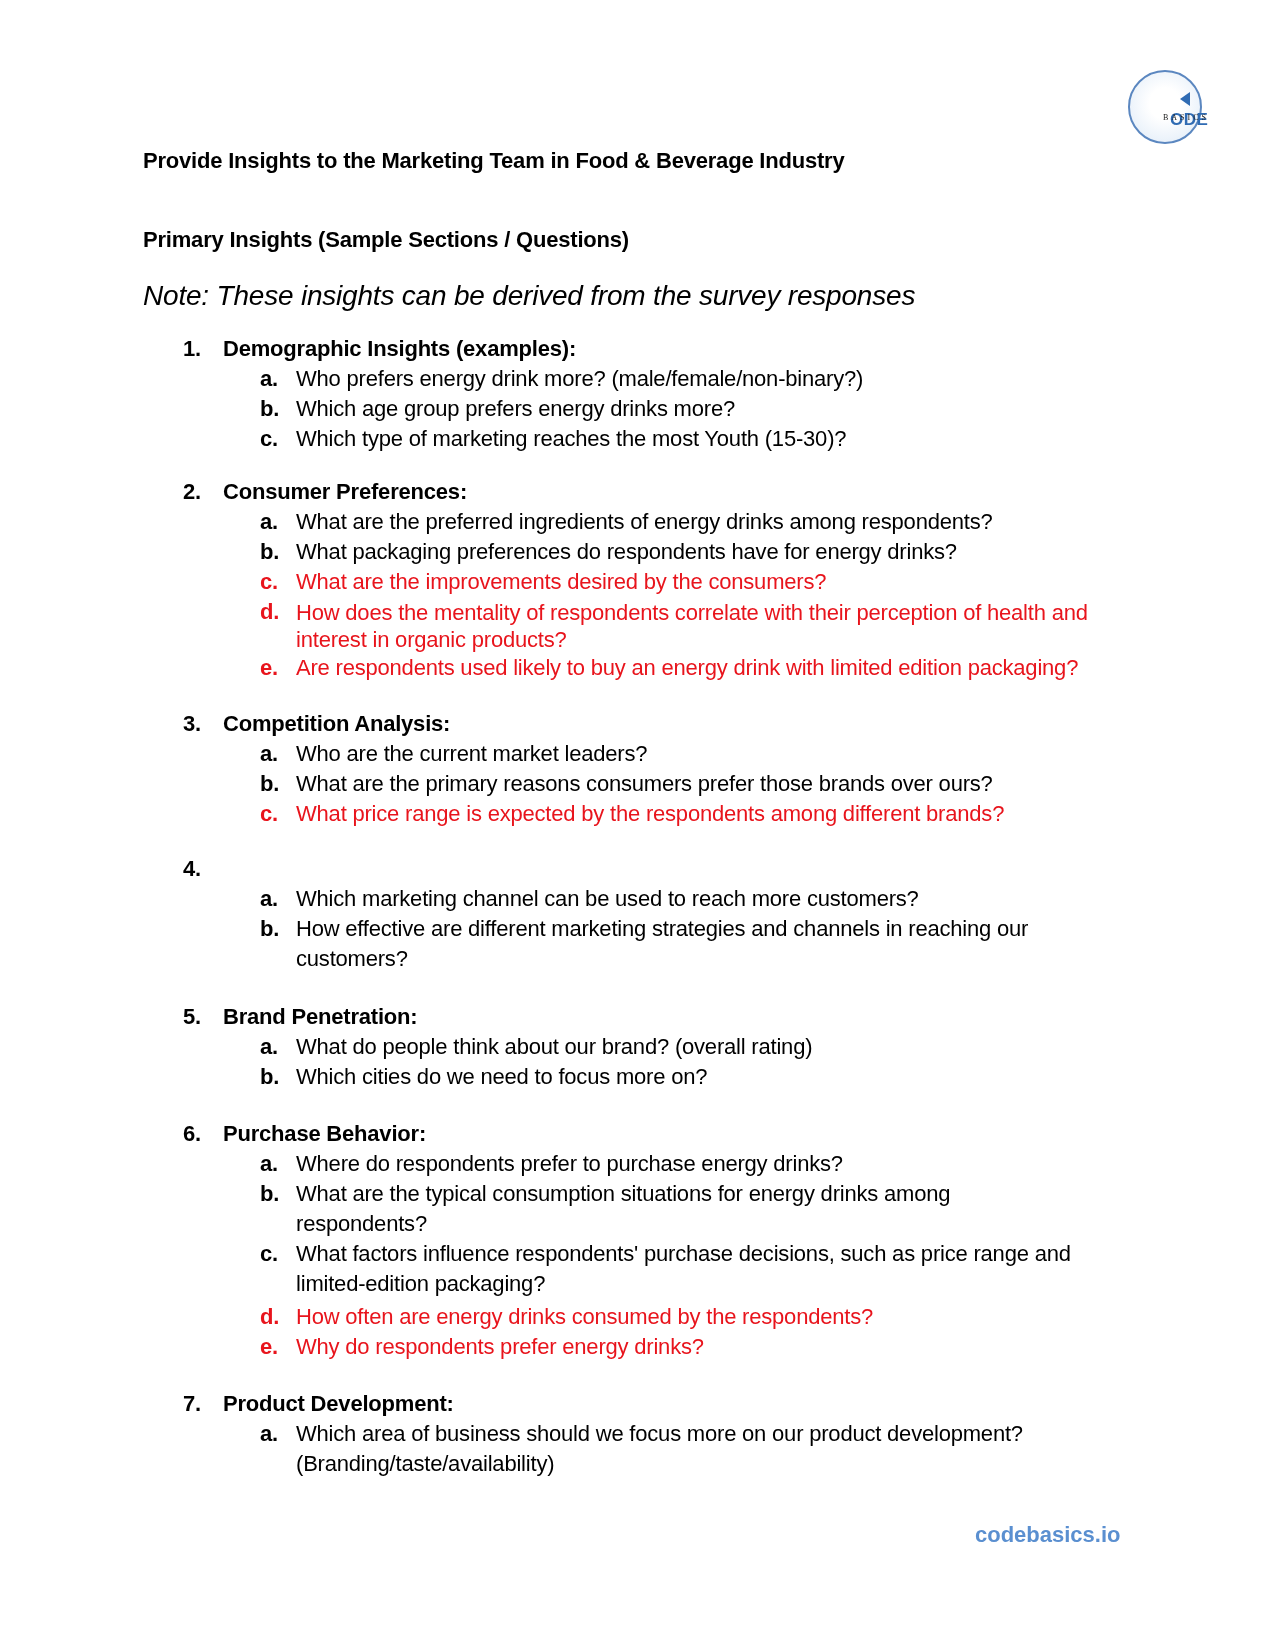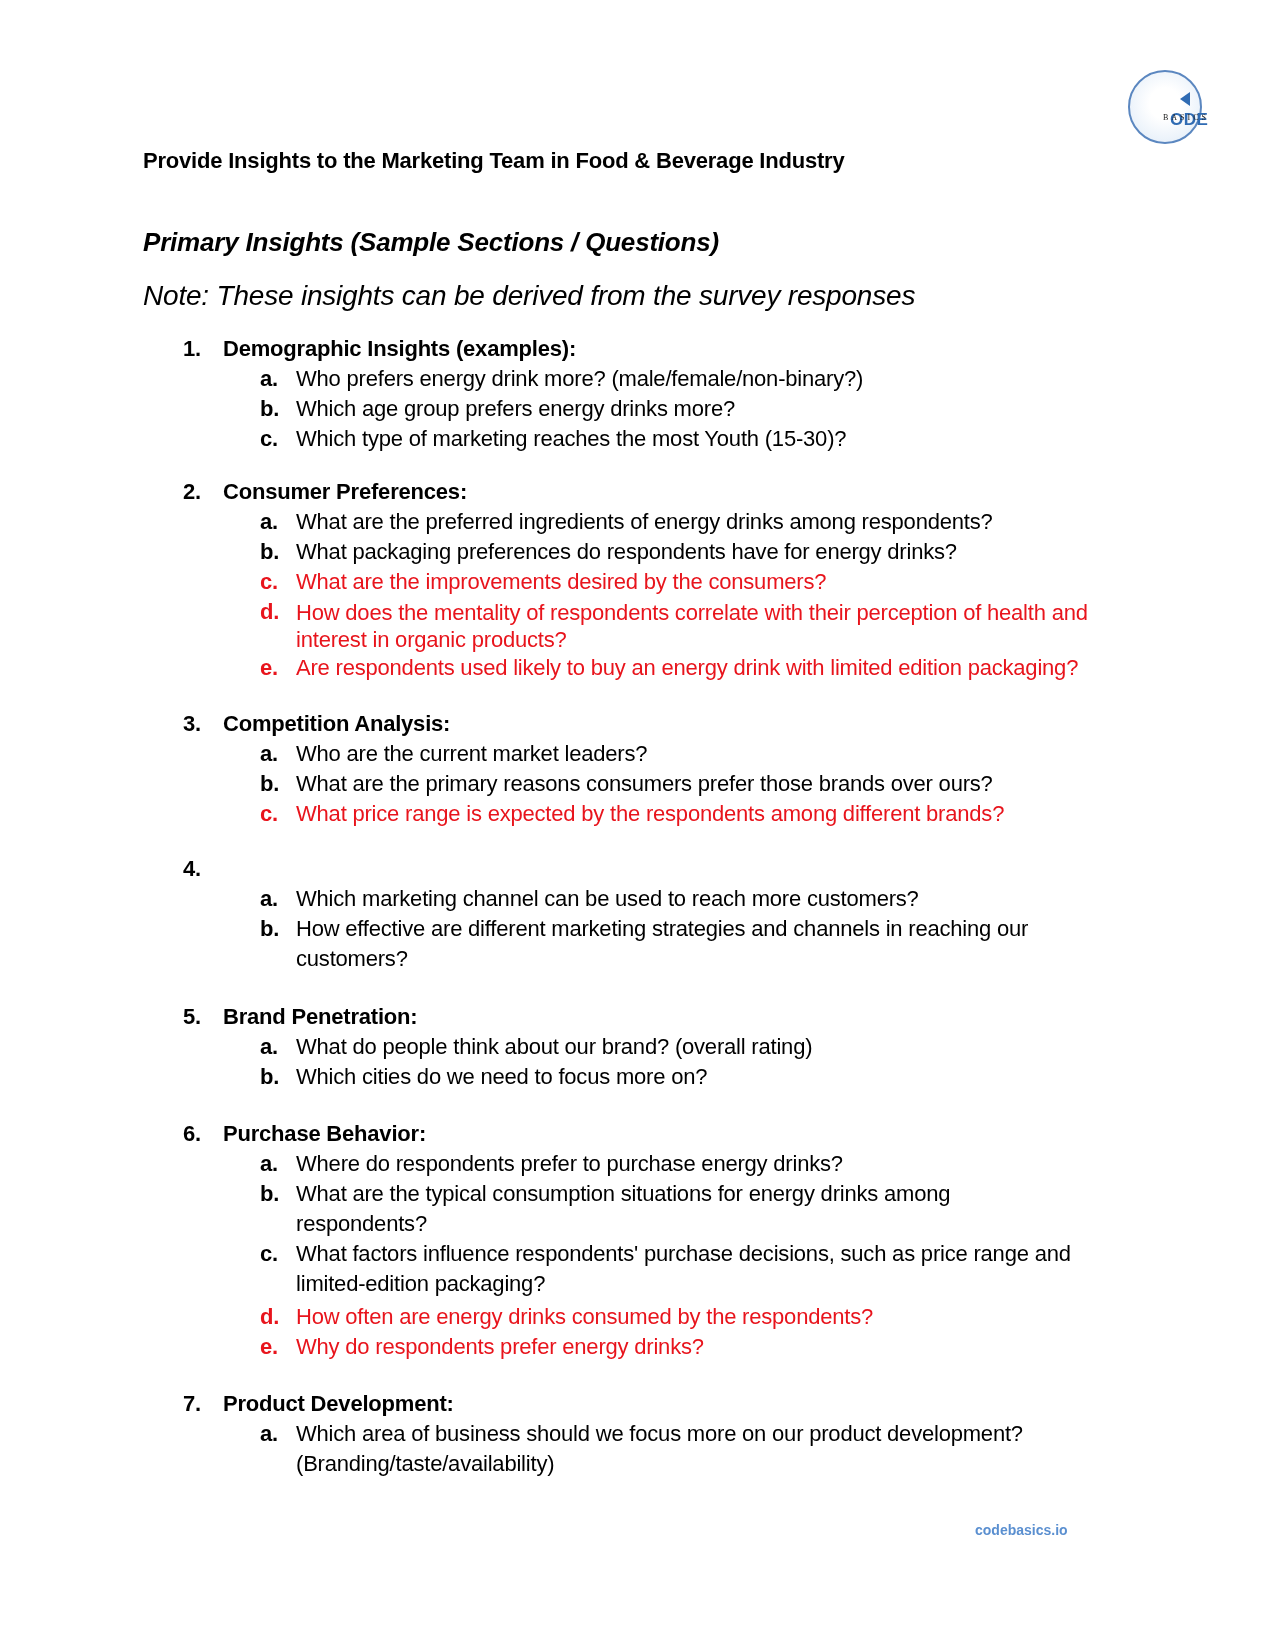--- a/index.html
+++ b/index.html
@@ -1,35 +1,35 @@
 <!DOCTYPE html>
 <html><head>
 <meta charset="utf-8">
 <style>
   html, body { margin: 0; padding: 0; background: #ffffff; }
   body { width: 1275px; height: 1650px; position: relative; overflow: hidden;
          font-family: "Liberation Sans", sans-serif; color: #000; }
   .abs { position: absolute; white-space: nowrap; text-align: center; }
   .title { left: 143px; top: 148px; font-size: 22px; font-weight: bold; letter-spacing: -0.2px; }
-  .subtitle { left: 143px; top: 227px; font-size: 26px; font-weight: bold; letter-spacing: -0.2px; font-style: italic; }
+  .subtitle { left: 143px; top: 227px; font-size: 22px; font-weight: bold; letter-spacing: -0.2px; }
   .note { left: 143px; top: 280px; font-size: 28px; font-style: italic; letter-spacing: -0.2px; }
   .section { position: absolute; left: 183px; width: 960px; }
   .sec-head { height: 30px; line-height: 30px; font-size: 22px; font-weight: bold; display: flex; letter-spacing: -0.2px; }
   .sec-num { width: 40px; }
   .item { display: flex; font-size: 22px; line-height: 30px; letter-spacing: -0.2px; margin-left: 77px; }
   .item .lbl { width: 36px; flex: none; font-weight: bold; }
   .item .txt { width: 800px; white-space: normal; }
   .item.red { color: #e8141c; }
   .logo { position: absolute; left: 1128px; top: 70px; width: 74px; height: 74px; border-radius: 50%;
           border: 2px solid #5b87c0; background: radial-gradient(circle at 50% 45%, #ffffff 30%, #dce9f7 100%);
           box-sizing: border-box; }
   .logo-code { position: absolute; left: 0; right: 0; top: 18px; text-align: center; font-size: 17px; font-weight: bold; color: #2f6bb3; letter-spacing: 0.5px; margin-left: 40px; }
   .logo-code .chev { display: inline-block; width: 0; height: 0; border-top: 7px solid transparent; border-bottom: 7px solid transparent; border-right: 10px solid #2f6bb3; vertical-align: -1px; margin-right: 1px; }
   .logo-basics { position: absolute; left: 0; right: 0; top: 41px; text-align: center; font-family: "Liberation Serif", serif; font-size: 8px; letter-spacing: 3px; color: #222; padding-left: 33px; }
-  .footer { left: 975px; top: 1522px; font-size: 14px; font-weight: bold; color: #5a8fd0; }
+  .footer { left: 975px; top: 1522px; font-size: 22px; font-weight: bold; color: #5a8fd0; }
 </style>
 </head>
 <body>
 
 <div class="logo">
   <div class="logo-code"><span class="chev"></span><span>ODE</span></div>
   <div class="logo-basics">BASICS</div>
 </div>
 
 <div class="abs title">Provide Insights to the Marketing Team in Food &amp; Beverage Industry</div>

